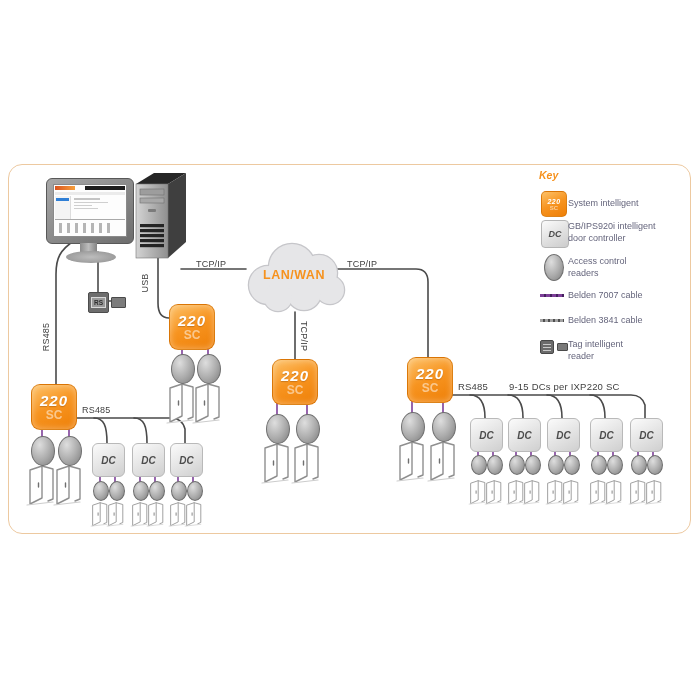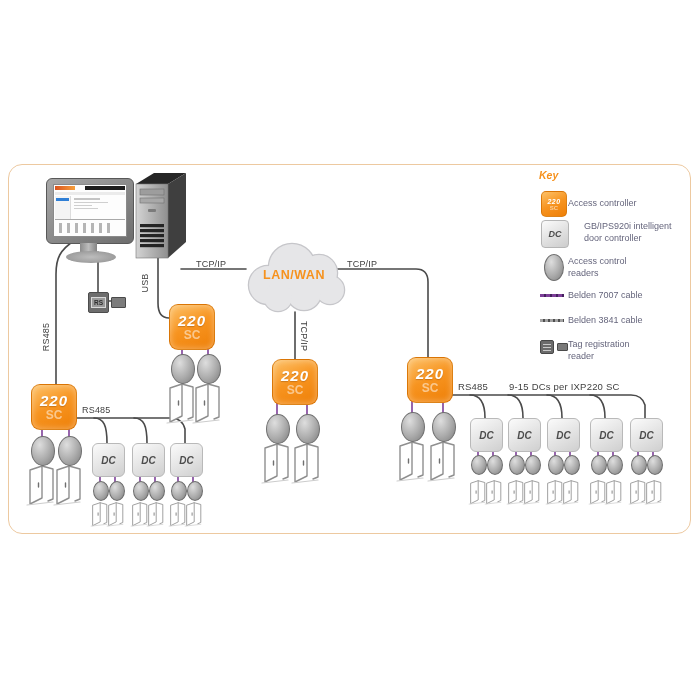--- a/index.html
+++ b/index.html
@@ -202,43 +202,43 @@
     <div class="lbl" style="left:82px;top:405px;">RS485</div>
     <div class="lbl big" style="left:458px;top:381px;">RS485</div>
     <div class="lbl big" style="left:509px;top:381px;">9-15 DCs per IXP220 SC</div>
 
     <div class="key-title" style="left:539px;top:169px;">Key</div>
 
     <div class="kicon-sc" style="left:541px;top:191px;">
       <span class="a">220</span>
       <span class="b">SC</span>
     </div>
-    <div class="key-label" style="left:568px;top:198px;width:112px;">Access controller</div>
+    <div class="key-label" style="left:568px;top:198px;width:112px;">System intelligent</div>
 
     <div class="kicon-dc" style="left:541px;top:220px;">
       <span>DC</span>
     </div>
-    <div class="key-label" style="left:584px;top:221px;width:100px;">GB/IPS920i intelligent door controller</div>
+    <div class="key-label" style="left:568px;top:221px;width:100px;">GB/IPS920i intelligent door controller</div>
 
     <div class="reader" style="left:544px;top:254px;width:18px;height:25px;"></div>
     <div class="key-label" style="left:568px;top:256px;width:72px;">Access control readers</div>
 
     <div class="swatch sw-purple" style="left:540px;top:294px;"></div>
     <div class="key-label" style="left:568px;top:290px;width:110px;">Belden 7007 cable</div>
 
     <div class="swatch sw-gray" style="left:540px;top:319px;"></div>
     <div class="key-label" style="left:568px;top:315px;width:110px;">Belden 3841 cable</div>
 
     <div class="tagbox" style="left:540px;top:340px;">
       <i style="top:3px;"></i>
         <i style="top:6px;"></i>
         <i style="top:9px;"></i>
     </div>
     <div class="tagdot" style="left:557px;top:343px;"></div>
-    <div class="key-label" style="left:568px;top:339px;width:76px;">Tag registration reader</div>
+    <div class="key-label" style="left:568px;top:339px;width:76px;">Tag intelligent reader</div>
   </div>
 
   <div id="gen">
       <div class="sc-box" style="left: 169px; top: 304px;">
         <span class="sc-top">220</span>
         <span class="sc-bot">SC</span>
       </div>
       <div class="sc-box" style="left: 31px; top: 384px;">
         <span class="sc-top">220</span>
         <span class="sc-bot">SC</span>

